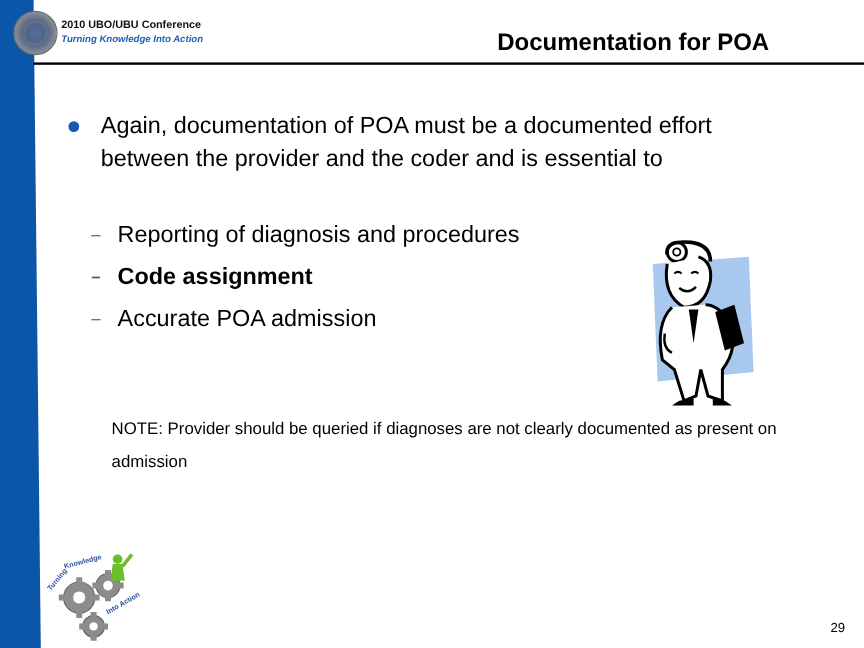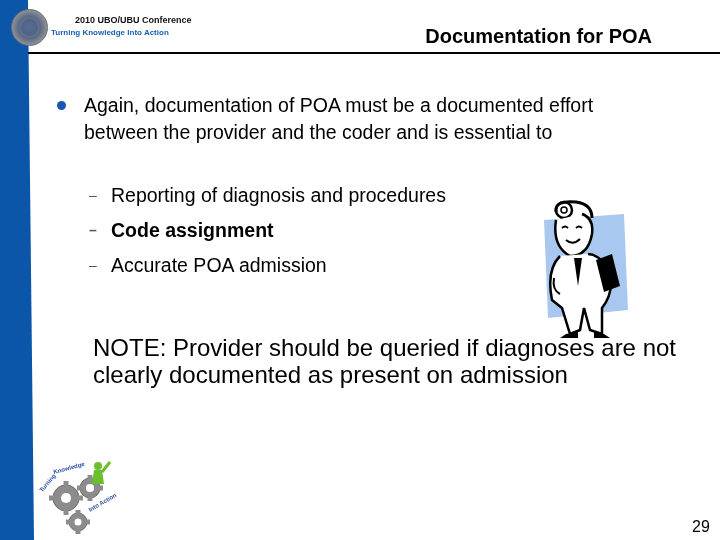--- a/index.html
+++ b/index.html
@@ -1,31 +1,31 @@
 <!DOCTYPE html>
 <html><head>
 <meta charset="utf-8">
 <style>
   html, body { margin:0; padding:0; }
   body { width:720px; height:540px; position:relative; overflow:hidden; background:#ffffff; font-family:"Liberation Sans", sans-serif; color:#000; }
   .sidebar { position:absolute; left:0; top:0; width:36px; height:540px; }
   .header-line { position:absolute; left:28px; top:52px; width:692px; height:2px; background:#000; }
   .seal { position:absolute; left:11px; top:9px; width:35px; height:35px; border-radius:50%; background:radial-gradient(circle at 50% 50%, #7f8aa0 0%, #5d6a84 45%, #8a8f99 70%, #b3a98f 100%); border:1px solid #6e6e6e; }
   .seal::after { content:""; position:absolute; left:9px; top:9px; width:17px; height:17px; border-radius:50%; background:#3f5a8a; opacity:.6; }
-  .conf-title { position:absolute; left:51px; top:15px; font-size:9px; font-weight:bold; color:#111;margin-left:24px; }
-  .conf-sub { position:absolute; left:51px; top:28px; font-size:8px; font-weight:bold; color:#1a5fb4; }
-  .slide-title { position:absolute; right:68px; top:25px; font-size:20px; font-weight:bold; color:#000; white-space:nowrap; }
+  .conf-title { position:absolute; left:51px; top:15px; font-size:9px; font-weight:bold; color:#111; }
+  .conf-sub { position:absolute; left:51px; top:28px; font-size:8px; font-weight:bold; color:#1a5fb4;font-style:italic; }
+  .slide-title { position:absolute; right:79px; top:25px; font-size:20px; font-weight:bold; color:#000; white-space:nowrap; }
   .bullet { position:absolute; left:57px; top:101px; width:9px; height:9px; border-radius:50%; background:#1a57b0; }
   .main-text { position:absolute; left:84px; top:92px; width:580px; font-size:19.5px; line-height:27px; }
-  .sub { position:absolute; left:89px; font-size:19.5px; line-height:27px; white-space:nowrap; }
+  .sub { position:absolute; left:76px; font-size:19.5px; line-height:27px; white-space:nowrap; }
   .sub .dash { display:inline-block; width:22px; color:#555; font-size:14px; vertical-align:2px; }
-  .note { position:absolute; left:93px; top:334px; width:600px; font-size:24px; line-height:27px; }
+  .note { position:absolute; left:93px; top:344px; width:600px; font-size:14px; line-height:27px; }
   .doctor { position:absolute; left:536px; top:190px; width:100px; height:150px; }
   .gears { position:absolute; left:36px; top:458px; width:84px; height:78px; }
-  .page-num { position:absolute; left:692px; top:518px; font-size:16px; color:#000; }
+  .page-num { position:absolute; left:692px; top:518px; font-size:11px; color:#000; }
 </style>
 </head>
 <body>
 
 <svg class="sidebar" viewBox="0 0 36 540" preserveAspectRatio="none">
   <polygon points="0,0 28,0 34,540 0,540" fill="#0b56a8"></polygon>
 </svg>
 
 <div class="seal"></div>
 <div class="conf-title">2010 UBO/UBU Conference</div>

